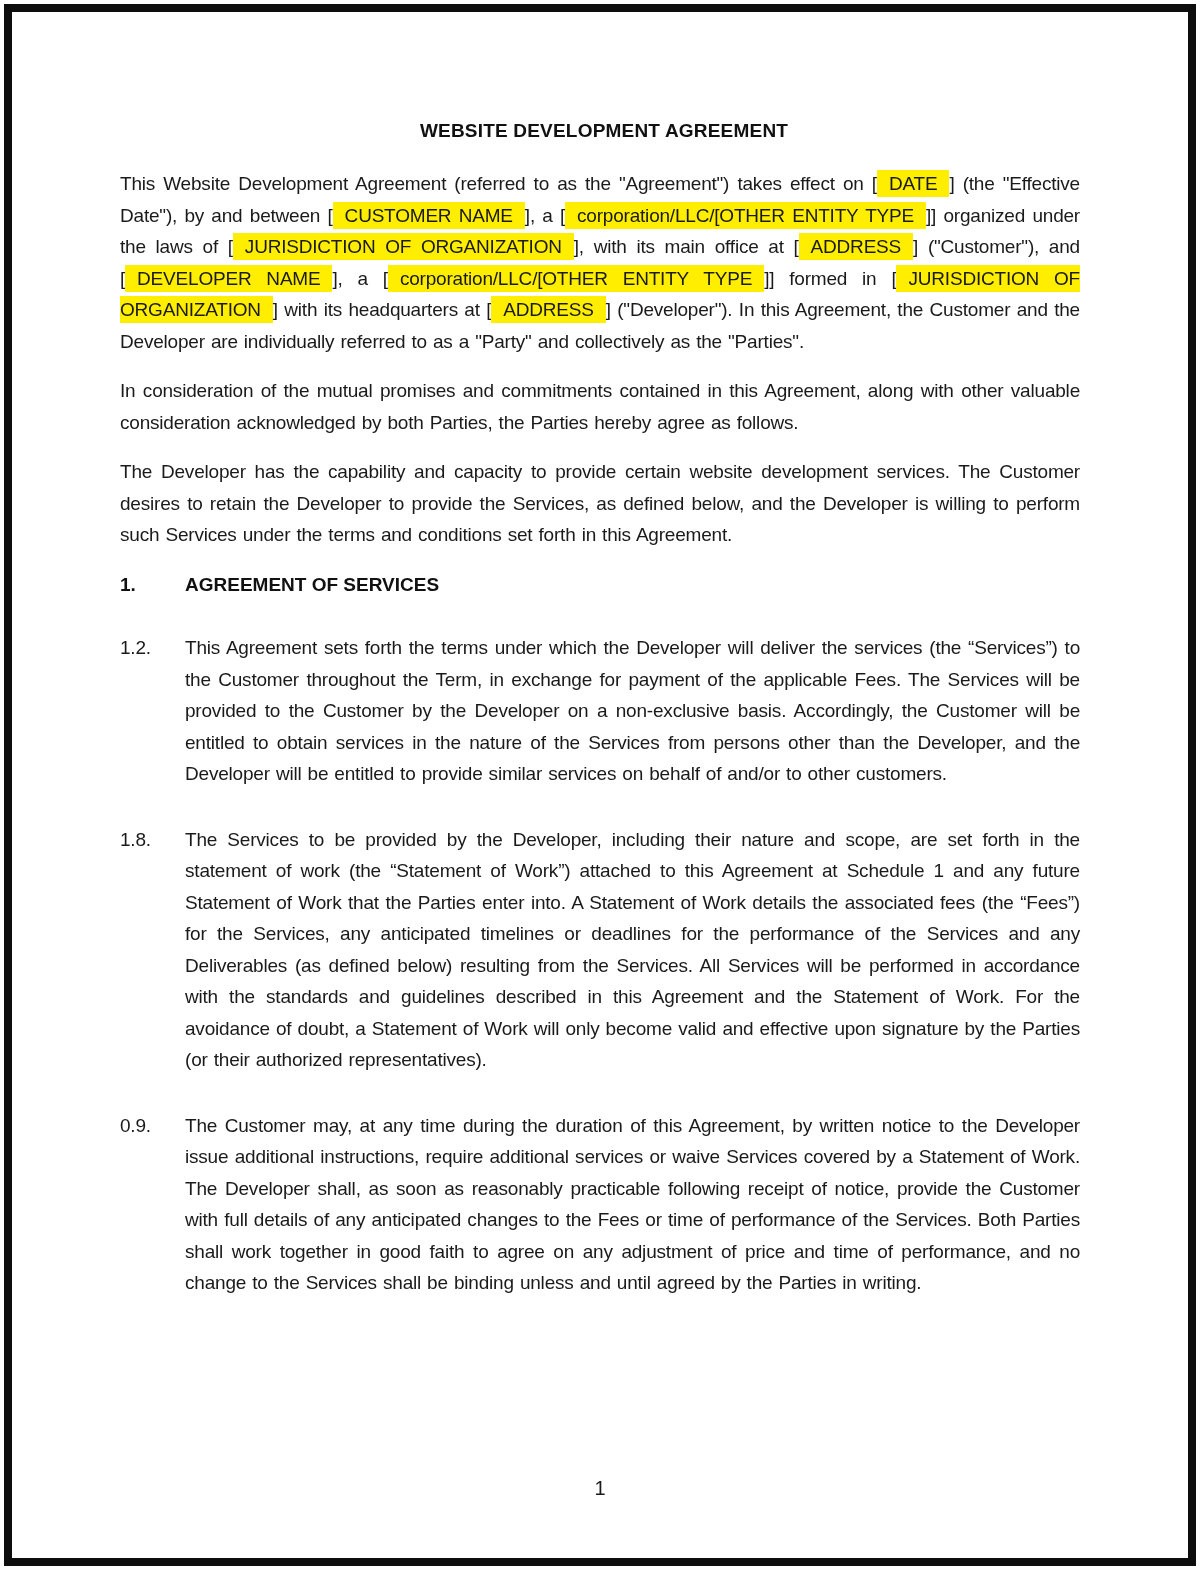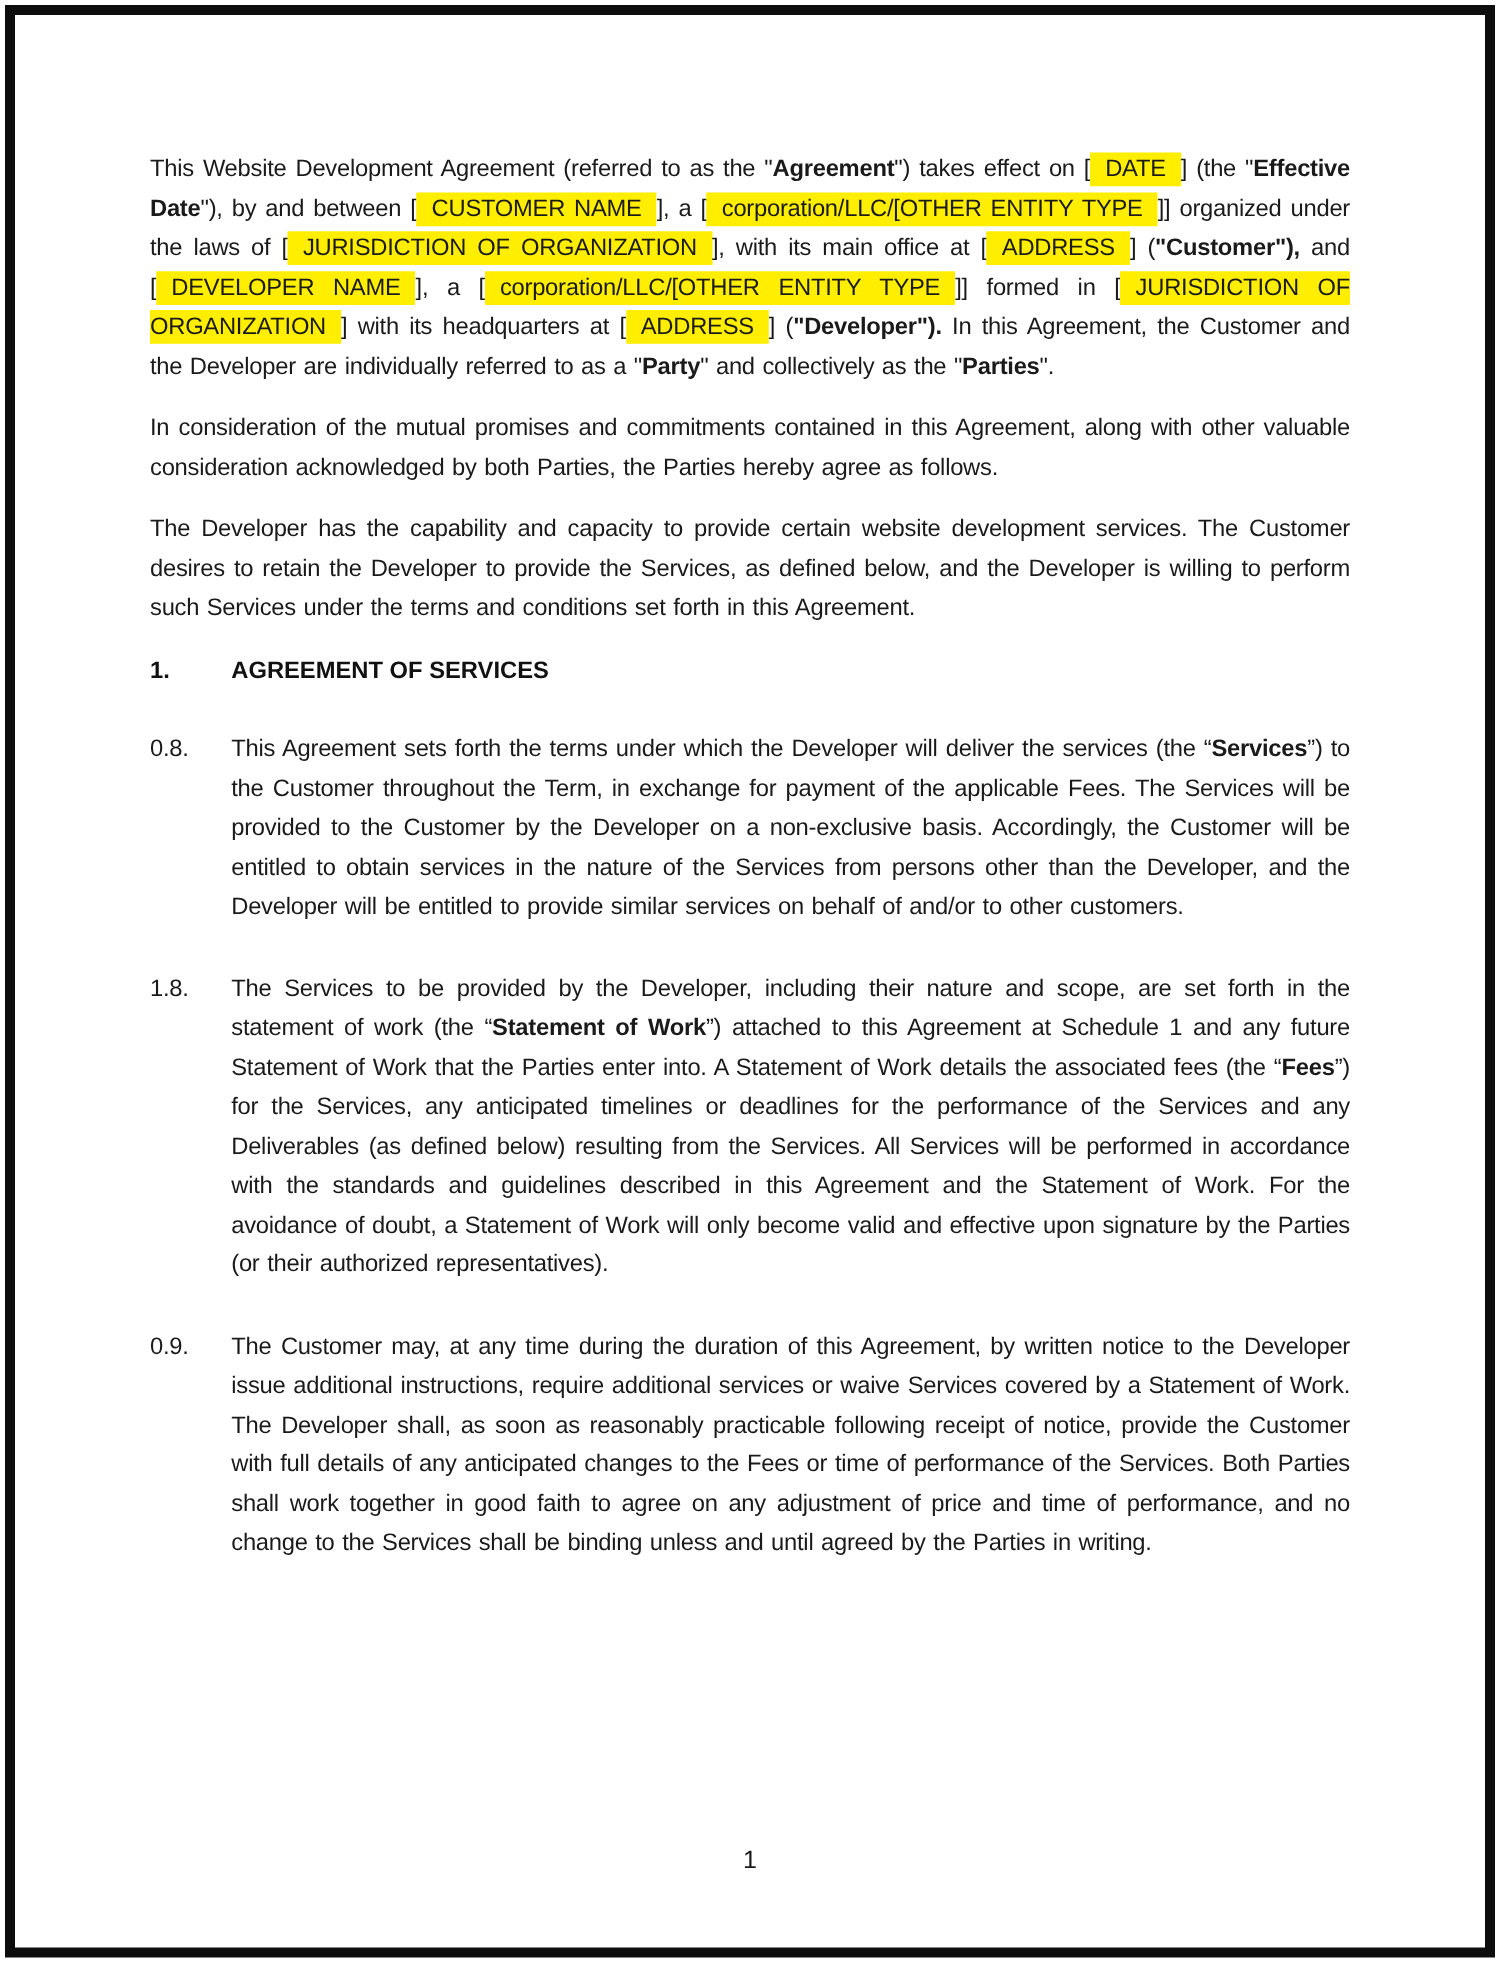--- a/index.html
+++ b/index.html
@@ -29,21 +29,21 @@
   }
   .para {
     font-size: 19px;
     line-height: 31.5px;
     text-align: justify;
     letter-spacing: -0.2px;
     word-spacing: 1px;
     margin-bottom: 18px;
     width: 960px;
   }
-  .b { font-weight: bold; }
+  .b { font-weight: normal; }
   .hl {
     background: var(--hl, #ffee00);
     padding: 3px 12px;
   }
   .section-heading {
     display: flex;
     font-size: 19px;
     line-height: 31.5px;
     font-weight: bold;
     margin-top: 12px;
@@ -81,34 +81,35 @@
     text-align: center;
     font-size: 20px;
     color: #1a1a1a;
   }
 </style>
 </head>
 <body>
 
 <div class="page">
 
+  <div class="doc-title">WEBSITE DEVELOPMENT AGREEMENT</div>
 
   <p class="para"><span>This Website Development Agreement (referred to as the "</span><span class="b">Agreement</span><span>") takes effect on [</span><span class="hl">DATE</span><span>] (the "</span><span class="b">Effective Date</span><span>"), by and between [</span><span class="hl">CUSTOMER NAME</span><span>], a [</span><span class="hl">corporation/LLC/[OTHER ENTITY TYPE</span><span>]] organized under the laws of [</span><span class="hl">JURISDICTION OF ORGANIZATION</span><span>], with its main office at [</span><span class="hl">ADDRESS</span><span>] (</span><span class="b">"Customer"),</span><span> and [</span><span class="hl">DEVELOPER NAME</span><span>], a [</span><span class="hl">corporation/LLC/[OTHER ENTITY TYPE</span><span>]] formed in [</span><span class="hl">JURISDICTION OF ORGANIZATION</span><span>] with its headquarters at [</span><span class="hl">ADDRESS</span><span>] (</span><span class="b">"Developer").</span><span> In this Agreement, the Customer and the Developer are individually referred to as a "</span><span class="b">Party</span><span>" and collectively as the "</span><span class="b">Parties</span><span>".</span></p>
 
   <p class="para"><span>In consideration of the mutual promises and commitments contained in this Agreement, along with other valuable consideration acknowledged by both Parties, the Parties hereby agree as follows.</span></p>
 
   <p class="para"><span>The Developer has the capability and capacity to provide certain website development services. The Customer desires to retain the Developer to provide the Services, as defined below, and the Developer is willing to perform such Services under the terms and conditions set forth in this Agreement.</span></p>
 
   <div class="section-heading">
     <span class="num">1.</span>
     <span class="heading-label">AGREEMENT OF SERVICES</span>
   </div>
 
   <div class="clause">
-    <span class="num">0.8.</span>
+    <span class="num">1.2.</span>
     <div class="clause-text"><span>This Agreement sets forth the terms under which the Developer will deliver the services (the “</span><span class="b">Services</span><span>”) to the Customer throughout the Term, in exchange for payment of the applicable Fees. The Services will be provided to the Customer by the Developer on a non-exclusive basis. Accordingly, the Customer will be entitled to obtain services in the nature of the Services from persons other than the Developer, and the Developer will be entitled to provide similar services on behalf of and/or to other customers.</span></div>
   </div>
 
   <div class="clause">
     <span class="num">1.8.</span>
     <div class="clause-text"><span>The Services to be provided by the Developer, including their nature and scope, are set forth in the statement of work (the “</span><span class="b">Statement of Work</span><span>”) attached to this Agreement at Schedule 1 and any future Statement of Work that the Parties enter into. A Statement of Work details the associated fees (the “</span><span class="b">Fees</span><span>”) for the Services, any anticipated timelines or deadlines for the performance of the Services and any Deliverables (as defined below) resulting from the Services. All Services will be performed in accordance with the standards and guidelines described in this Agreement and the Statement of Work. For the avoidance of doubt, a Statement of Work will only become valid and effective upon signature by the Parties (or their authorized representatives).</span></div>
   </div>
 
   <div class="clause">
     <span class="num">0.9.</span>

